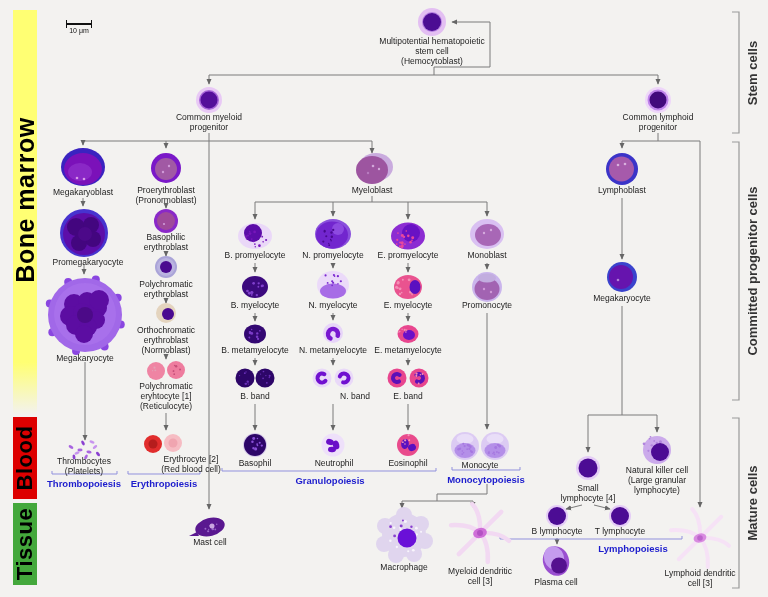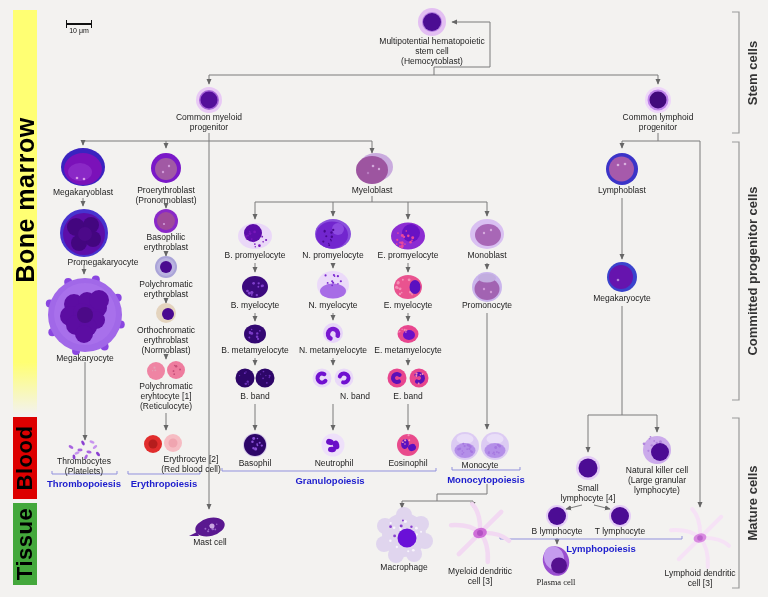--- a/index.html
+++ b/index.html
@@ -591,21 +591,21 @@
   <div class="scale-label" style="left:79px;top:27px">10 μm</div>
 
   <div id="labels">
       <div class="stage-label" style="left: 752px; top: 72.5px;">Stem cells</div>
       <div class="stage-label" style="left: 752px; top: 271px;">Committed progenitor cells</div>
       <div class="stage-label" style="left: 752px; top: 503px;">Mature cells</div>
       <div class="lineage-label" style="left: 84px; top: 478px;">Thrombopoiesis</div>
       <div class="lineage-label" style="left: 164px; top: 478px;">Erythropoiesis</div>
       <div class="lineage-label" style="left: 330px; top: 475px;">Granulopoiesis</div>
       <div class="lineage-label" style="left: 486px; top: 474px;">Monocytopoiesis</div>
-      <div class="lineage-label" style="left: 601px; top: 543px;">Lymphopoiesis</div>
+      <div class="lineage-label" style="left: 633px; top: 543px;">Lymphopoiesis</div>
       <div class="nlabel" style="left: 432px; top: 37px;">
         <div>Multipotential hematopoietic</div>
         <div>stem cell</div>
         <div>(Hemocytoblast)</div>
       </div>
       <div class="nlabel" style="left: 209px; top: 113px;">
         <div>Common myeloid</div>
         <div>progenitor</div>
       </div>
       <div class="nlabel" style="left: 658px; top: 113px;">
@@ -618,21 +618,21 @@
       <div class="nlabel" style="left: 166px; top: 186px;">
         <div>Proerythroblast</div>
         <div>(Pronormoblast)</div>
       </div>
       <div class="nlabel" style="left: 372px; top: 186px;">
         <div>Myeloblast</div>
       </div>
       <div class="nlabel" style="left: 622px; top: 186px;">
         <div>Lymphoblast</div>
       </div>
-      <div class="nlabel" style="left: 100px; top: 258px; padding-left: 6px;">
+      <div class="nlabel" style="left: 85px; top: 258px; padding-left: 6px;">
         <div>Promegakaryocyte</div>
       </div>
       <div class="nlabel" style="left: 166px; top: 233px;">
         <div>Basophilic</div>
         <div>erythroblast</div>
       </div>
       <div class="nlabel" style="left: 166px; top: 280px;">
         <div>Polychromatic</div>
         <div>erythroblast</div>
       </div>
@@ -732,21 +732,21 @@
         <div>Natural killer cell</div>
         <div>(Large granular</div>
         <div>lymphocyte)</div>
       </div>
       <div class="nlabel" style="left: 557px; top: 527px;">
         <div>B lymphocyte</div>
       </div>
       <div class="nlabel" style="left: 620px; top: 527px;">
         <div>T lymphocyte</div>
       </div>
-      <div class="nlabel" style="left: 556px; top: 578px; font-family: Liberation Serif, serif;">
+      <div class="nlabel" style="left: 556px; top: 578px;">
         <div>Plasma cell</div>
       </div>
       <div class="nlabel" style="left: 700px; top: 569px;">
         <div>Lymphoid dendritic</div>
         <div>cell [3]</div>
       </div>
     </div>
 </div>
 
 </body></html>

